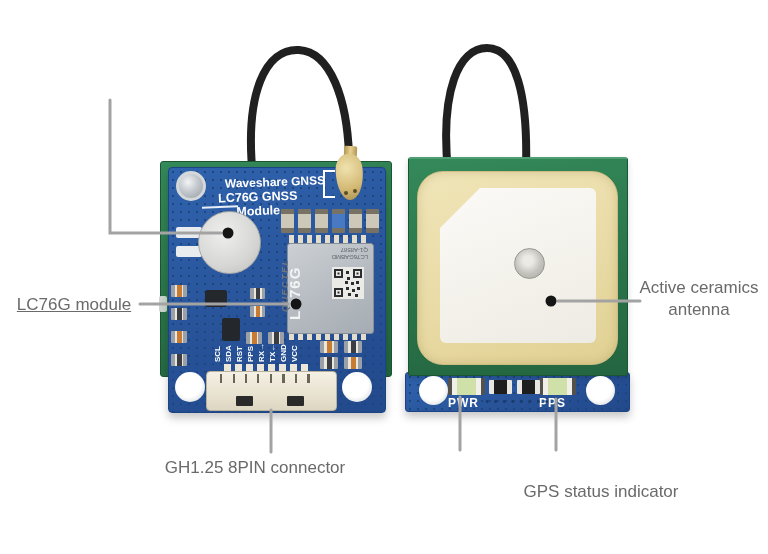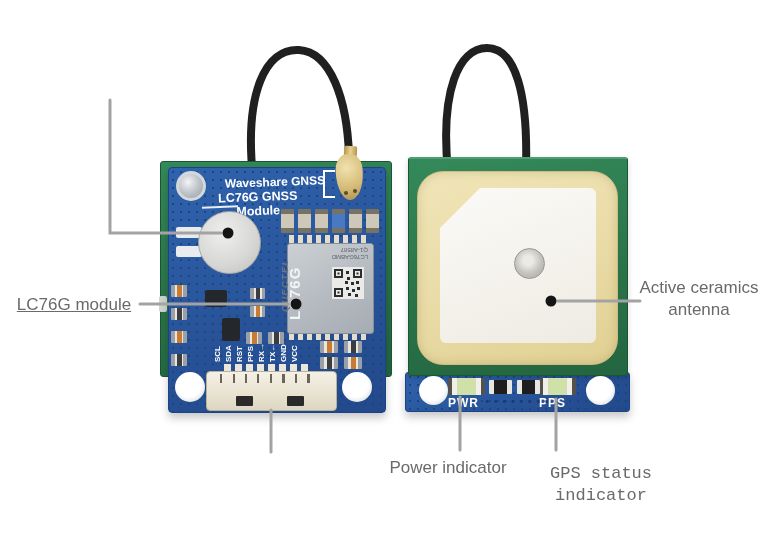--- a/index.html
+++ b/index.html
@@ -186,16 +186,16 @@
     </g>
   </svg>
 
   <div class="note" style="left:0px;top:29px;width:282px;">
   </div>
   <div class="note" style="left:12px;top:294px;width:124px;text-decoration:underline;">LC76G module</div>
   <div class="note" style="left:630px;top:277px;width:138px;">
     <span style="display:block;">Active ceramics</span>
     <span style="display:block;">antenna</span>
   </div>
-  <div class="note" style="left:380px;top:457px;width:136px;">Power indicator</div>
-  <div class="note" style="left:512px;top:463px;width:178px;font-family:Liberation Mono, monospace;">GPS status indicator</div>
+  <div class="note" style="left:140px;top:457px;width:230px;">GH1.25 8PIN connector</div>
+  <div class="note" style="left:512px;top:481px;width:178px;">GPS status indicator</div>
 
 </div>
 
 </body></html>

